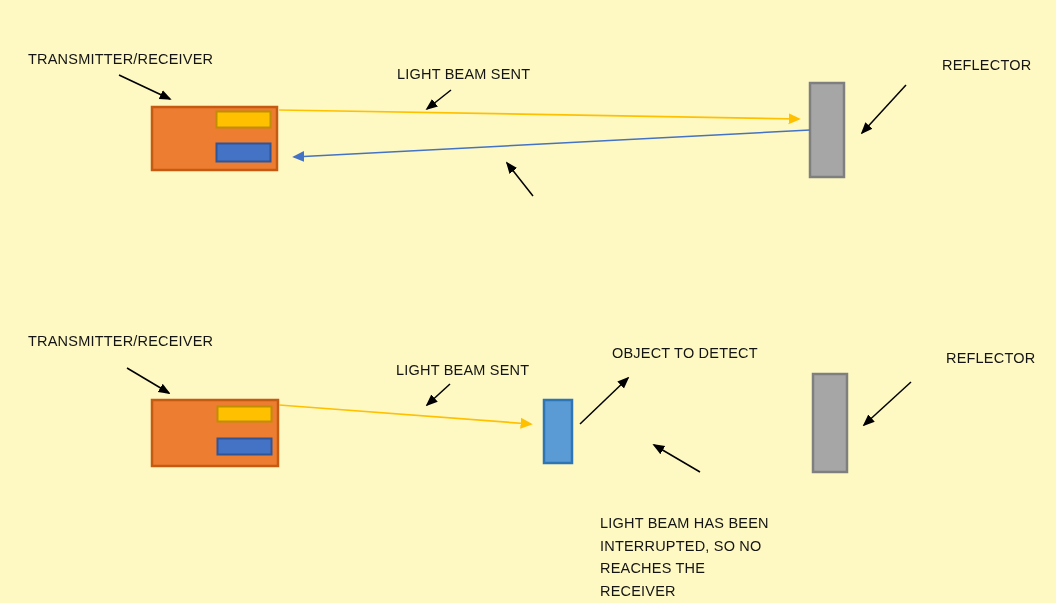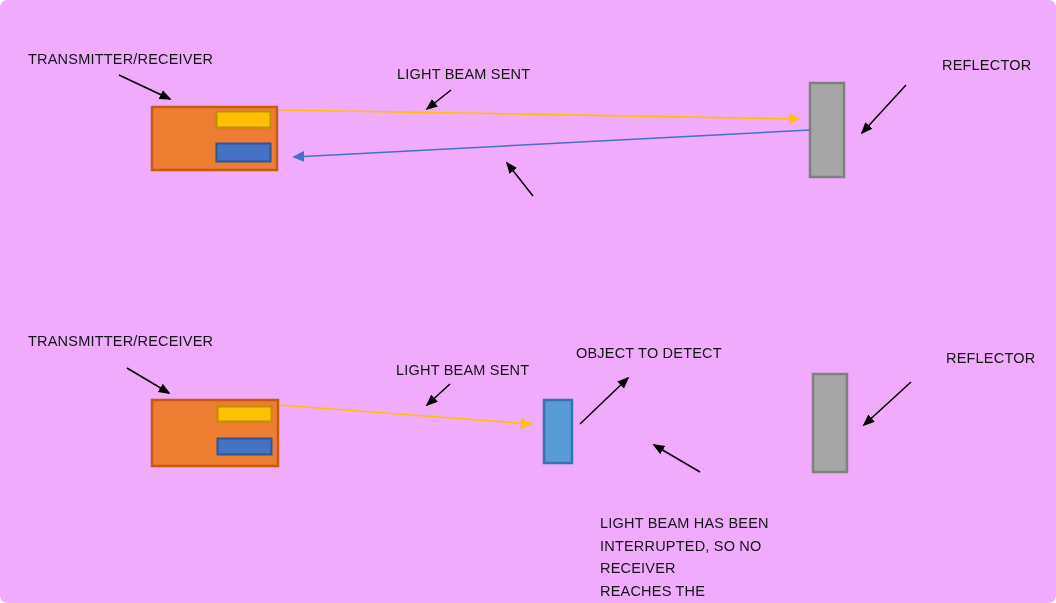--- a/index.html
+++ b/index.html
@@ -4,24 +4,23 @@
 <style>
   html, body {
     margin: 0;
     padding: 0;
     background: #ffffff;
   }
   #canvas {
     position: relative;
     width: 1056px;
     height: 603px;
-    background: #f0abfc;
+    background: #fef9c3;
     font-family: "Liberation Sans", sans-serif;
     overflow: hidden;
-    border-radius: 7px;
   }
   #diagram-svg {
     position: absolute;
     left: 0;
     top: 0;
   }
   .label {
     position: absolute;
     font-size: 14.5px;
     color: #141414;
@@ -84,23 +83,23 @@
     <line x1="700" y1="472" x2="654" y2="445" stroke-width="1.5" marker-end="url(#arrow-black)" stroke="#000000"></line>
     <line x1="911" y1="382" x2="864" y2="425" stroke-width="1.5" marker-end="url(#arrow-black)" stroke="#000000"></line>
   </svg>
 
   <div class="label" style="left:28px; top:51px;">TRANSMITTER/RECEIVER</div>
   <div class="label" style="left:397px; top:66px;">LIGHT BEAM SENT</div>
   <div class="label" style="left:942px; top:57px;">REFLECTOR</div>
 
   <div class="label" style="left:28px; top:333px;">TRANSMITTER/RECEIVER</div>
   <div class="label" style="left:396px; top:362px;">LIGHT BEAM SENT</div>
-  <div class="label" style="left:576px; top:345px;">OBJECT TO DETECT</div>
+  <div class="label" style="left:612px; top:345px;">OBJECT TO DETECT</div>
   <div class="label" style="left:946px; top:350px;">REFLECTOR</div>
 
   <div class="label multiline" style="left:600px; top:484px; width:195px;">
     <span>LIGHT BEAM HAS BEEN</span>
     <span>INTERRUPTED, SO NO</span>
+    <span>REACHES THE</span>
     <span>RECEIVER</span>
-    <span>REACHES THE</span>
   </div>
 
 </div>
 
 </body></html>

